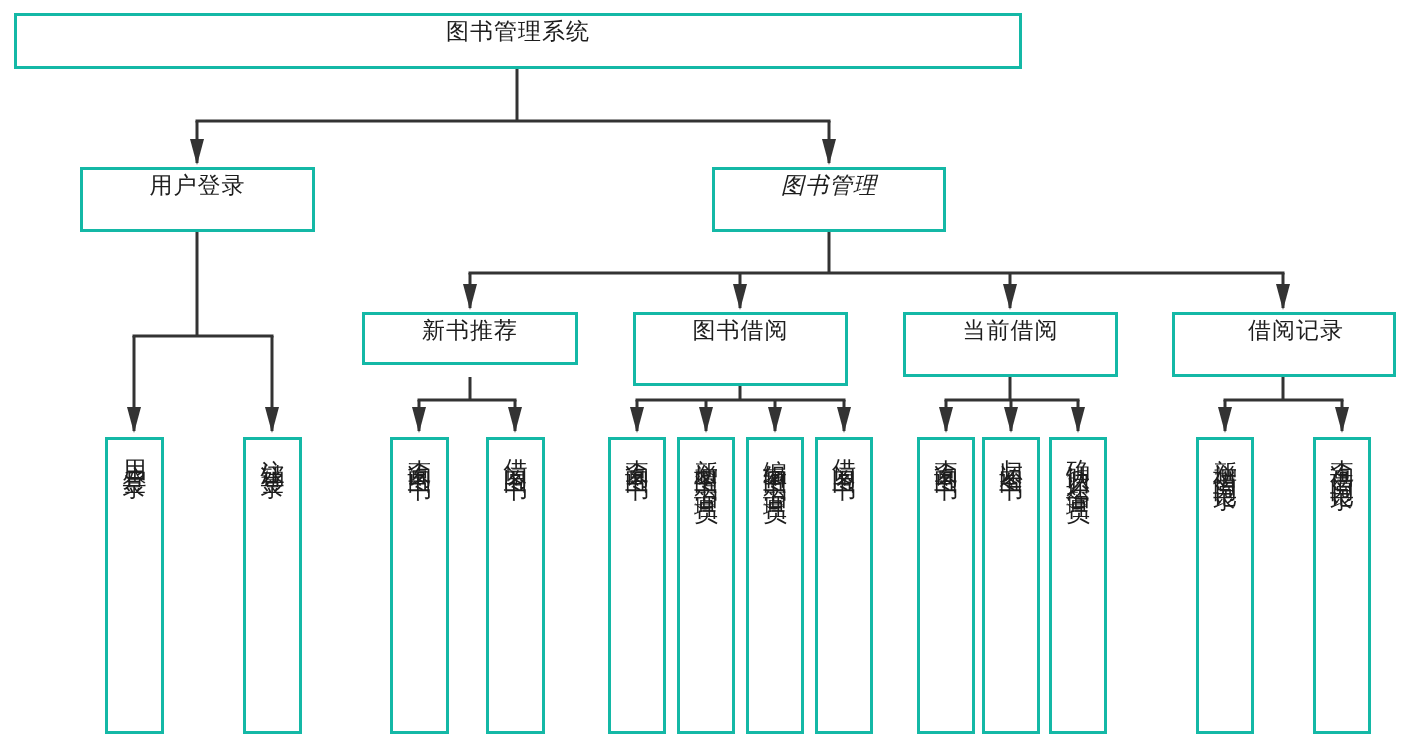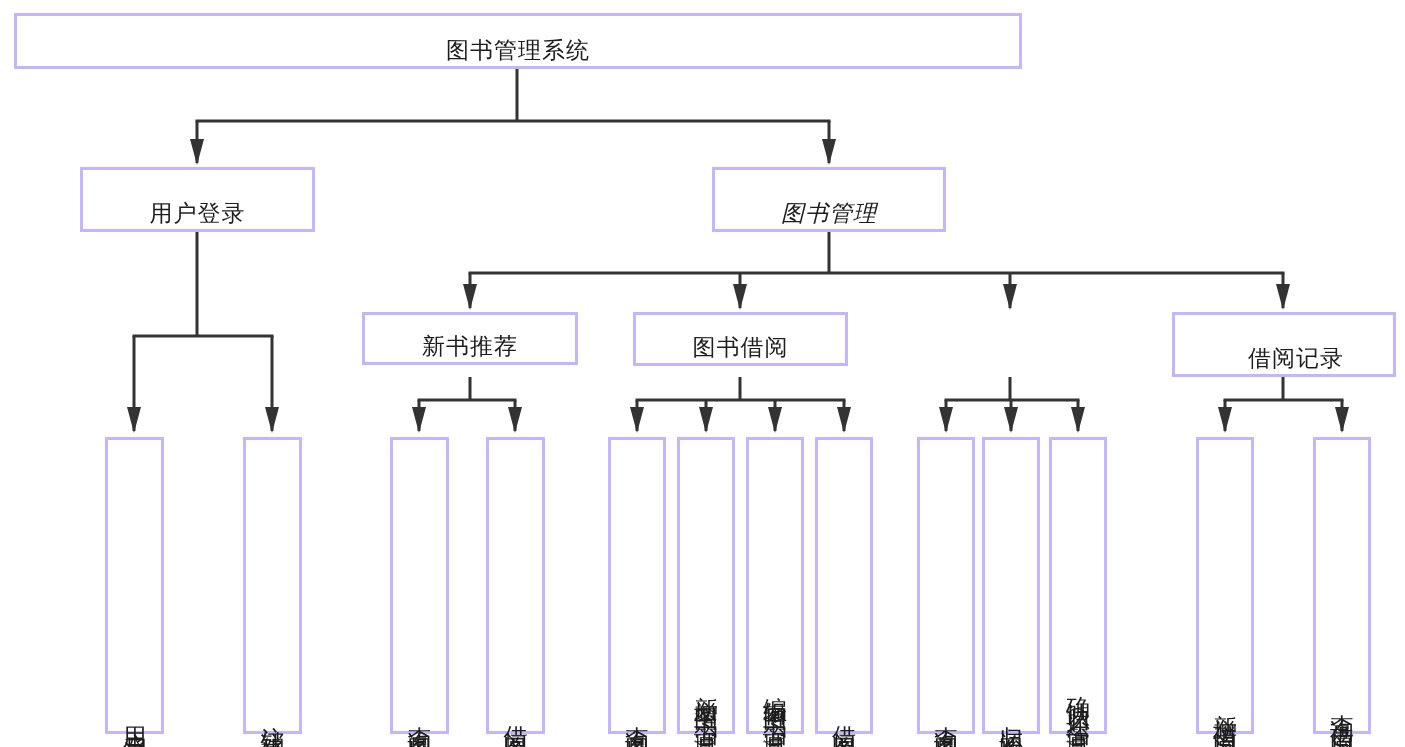--- a/index.html
+++ b/index.html
@@ -4,22 +4,22 @@
 <style>
   html,body { margin:0; padding:0; background:#ffffff; }
   .stage {
     position:relative; width:1405px; height:747px; background:#ffffff;
     font-family:"DejaVu Sans","Liberation Sans",sans-serif; overflow:hidden;
   }
   .wires { position:absolute; left:0; top:0; width:1405px; height:747px; }
   .wire   { stroke:#333333; stroke-width:3; fill:none; }
   .arrowl { stroke:#333333; stroke-width:3; fill:none; }
   .box {
-    position:absolute; box-sizing:border-box; border:3px solid #c4b5fd;
-    background:#ffffff; display:flex; align-items:flex-end; justify-content:center;
+    position:absolute; box-sizing:border-box; border:3px solid #14b8a6;
+    background:#ffffff; display:flex; align-items:flex-start; justify-content:center;
     color:#1d1d1d;
   }
   .box.h span { font-size:23px; letter-spacing:1px; white-space:nowrap; }
   .box.v span {
     writing-mode:vertical-rl; font-size:24px; letter-spacing:6px; line-height:1;
     white-space:nowrap;
   }
   .watermark {
     position:absolute; right:6px; bottom:6px; font-size:21px;
     color:rgba(140,140,140,0.85); letter-spacing:1px; z-index:5; white-space:nowrap;
@@ -80,22 +80,25 @@
   <div class="box h" style="left:80px; top:167px; width:235px; height:65px;">
     <span>用户登录</span>
   </div>
   <div class="box h" style="left:712px; top:167px; width:234px; height:65px;font-style:italic;">
     <span>图书管理</span>
   </div>
 
   <div class="box h" style="left:362px; top:312px; width:216px; height:53px;">
     <span>新书推荐</span>
   </div>
-  <div class="box h" style="left:633px; top:312px; width:215px; height:54px;">
+  <div class="box h" style="left:633px; top:312px; width:215px; height:74px;">
     <span>图书借阅</span>
+  </div>
+  <div class="box h" style="left:903px; top:312px; width:215px; height:65px;">
+    <span>当前借阅</span>
   </div>
   <div class="box h" style="left:1172px; top:312px; width:224px; height:65px;padding-left:24px;">
     <span>借阅记录</span>
   </div>
 
   <div class="box v" style="left:105px; top:437px; width:59px; height:297px;">
     <span>用户登录</span>
   </div>
   <div class="box v" style="left:243px; top:437px; width:59px; height:297px;">
     <span>注销登录</span>

